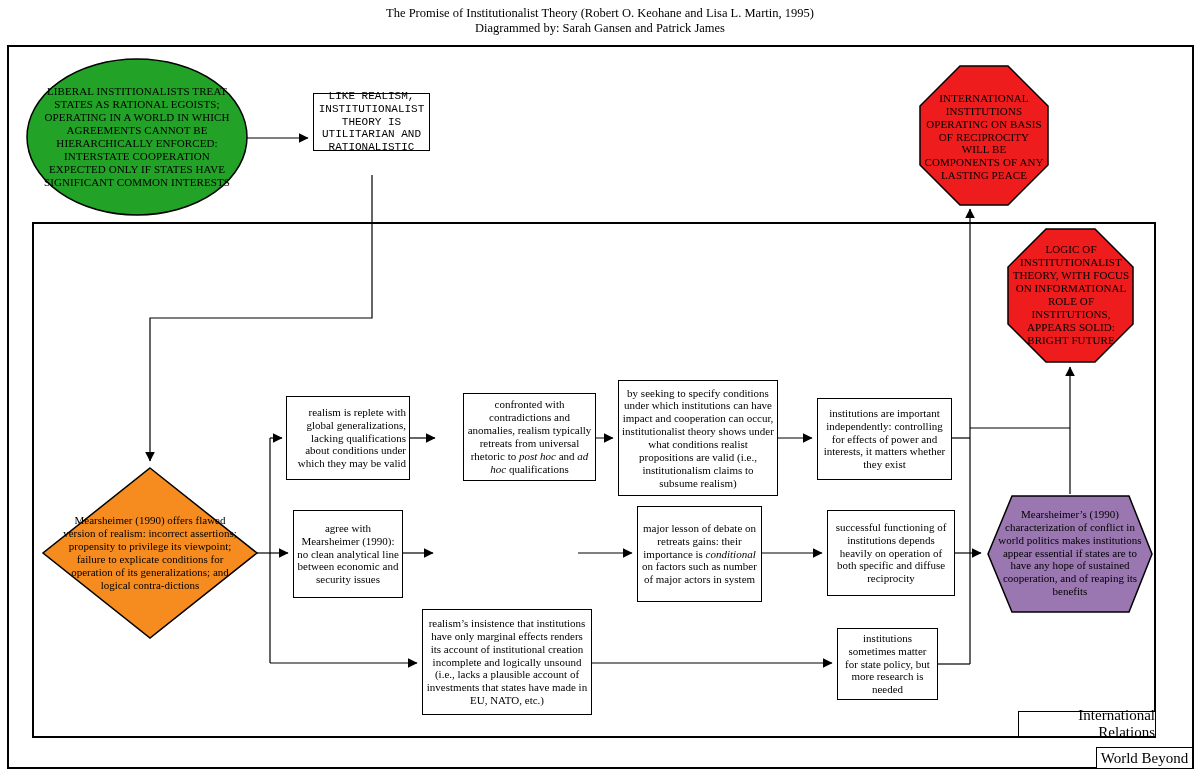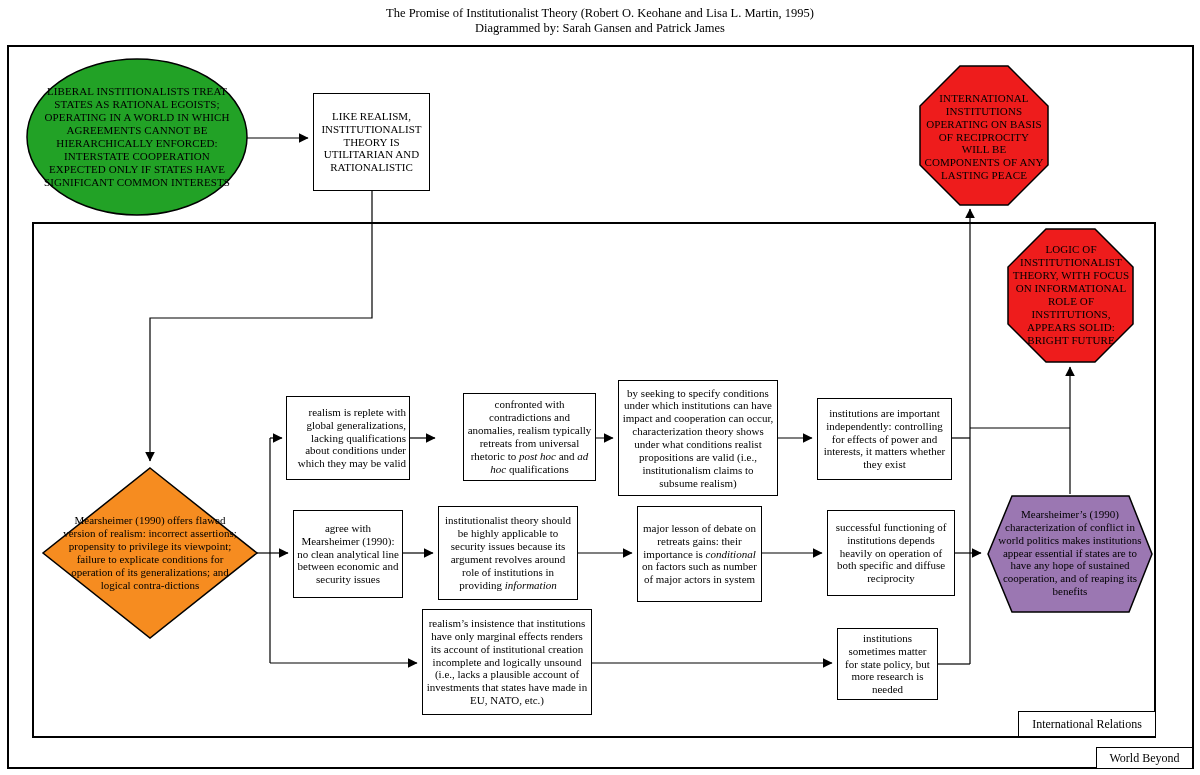--- a/index.html
+++ b/index.html
@@ -6,21 +6,21 @@
   .canvas{position:relative;width:1200px;height:775px;background:#fff;color:#000;
           font-family:"Liberation Serif",serif;overflow:hidden;}
   .layer{position:absolute;left:0;top:0;}
   .title{position:absolute;left:0;width:100%;text-align:center;font-size:12.5px;line-height:1.2;}
   .txt{position:absolute;display:flex;align-items:center;justify-content:center;
        text-align:center;font-size:11px;line-height:1.18;}
   .box{position:absolute;background:#fff;border:1px solid #000;display:flex;align-items:center;
        justify-content:center;text-align:center;font-size:11px;line-height:1.17;
        padding:1px 3px;box-sizing:border-box;}
   .region-label{position:absolute;background:#fff;border:1.5px solid #000;display:flex;
-       align-items:center;justify-content:center;text-align:right;font-size:12px;
+       align-items:center;justify-content:center;text-align:right;font-size:15px;
        box-sizing:border-box;}
   .upper{letter-spacing:.1px;}
 </style>
 </head>
 <body>
 
 <div class="canvas">
 
   <div class="title" style="top:6px;">The Promise of Institutionalist Theory (Robert O. Keohane and Lisa L. Martin, 1995)</div>
   <div class="title" style="top:21px;">Diagrammed by: Sarah Gansen and Patrick James</div>
@@ -65,33 +65,30 @@
     <polygon points="150,468 257,553 150,638 43,553" stroke="#000" stroke-width="1.5" fill="#F68C20"></polygon>
     <polygon points="988,554 1012,496 1129,496 1152,554 1129,612 1012,612" stroke="#000" stroke-width="1.5" fill="#9B77B2"></polygon>
   </svg>
 
   <div class="txt upper" style="left:37px;top:70px;width:200px;height:134px;">LIBERAL INSTITIONALISTS TREAT STATES AS RATIONAL EGOISTS; OPERATING IN A WORLD IN WHICH AGREEMENTS CANNOT BE HIERARCHICALLY ENFORCED: INTERSTATE COOPERATION EXPECTED ONLY IF STATES HAVE SIGNIFICANT COMMON INTERESTS</div>
   <div class="txt upper" style="left:924px;top:76px;width:120px;height:122px;">INTERNATIONAL INSTITUTIONS OPERATING ON BASIS OF RECIPROCITY WILL BE COMPONENTS OF ANY LASTING PEACE</div>
   <div class="txt upper" style="left:1012px;top:234px;width:118px;height:122px;">LOGIC OF INSTITUTIONALIST THEORY, WITH FOCUS ON INFORMATIONAL ROLE OF INSTITUTIONS, APPEARS SOLID: BRIGHT FUTURE</div>
   <div class="txt" style="left:62px;top:486px;width:176px;height:134px;">Mearsheimer (1990) offers flawed version of realism: incorrect assertions; propensity to privilege its viewpoint; failure to explicate conditions for operation of its generalizations; and logical contra-dictions</div>
   <div class="txt" style="left:994px;top:498px;width:152px;height:110px;">Mearsheimer’s (1990) characterization of conflict in world politics makes institutions appear essential if states are to have any hope of sustained cooperation, and of reaping its benefits</div>
 
-  <div class="box" style="left:313px;top:93px;width:117px;height:98px;">LIKE REALISM, INSTITUTIONALIST THEORY IS UTILITARIAN AND RATIONALISTIC</div>
+  <div class="box" style="left:313px;top:93px;width:117px;height:58px;font-family:Liberation Mono, monospace;">LIKE REALISM, INSTITUTIONALIST THEORY IS UTILITARIAN AND RATIONALISTIC</div>
 
   <div class="box" style="left:286px;top:396px;width:124px;height:84px;text-align:right;">realism is replete with global generalizations, lacking qualifications about conditions under which they may be valid</div>
   <div class="box" style="left:440px;top:393px;width:133px;height:88px;margin-left:23px;">
       <span><span>confronted with contradictions and anomalies, realism typically retreats from universal rhetoric to </span><em>post hoc</em><span> and </span><em>ad hoc</em><span> qualifications</span></span>
     </div>
-  <div class="box" style="left:618px;top:380px;width:160px;height:116px;">by seeking to specify conditions under which institutions can have impact and cooperation can occur, characterization theory shows under what conditions realist propositions are valid (i.e., institutionalism claims to subsume realism)</div>
+  <div class="box" style="left:618px;top:380px;width:160px;height:116px;">by seeking to specify conditions under which institutions can have impact and cooperation can occur, institutionalist theory shows under what conditions realist propositions are valid (i.e., institutionalism claims to subsume realism)</div>
   <div class="box" style="left:817px;top:398px;width:135px;height:82px;">institutions are important independently: controlling for effects of power and interests, it matters whether they exist</div>
 
   <div class="box" style="left:293px;top:510px;width:110px;height:88px;">agree with Mearsheimer (1990): no clean analytical line between economic and security issues</div>
-  <div class="box" style="left:438px;top:506px;width:140px;height:94px;">
-      <span><span>institutionalist theory should be highly applicable to security issues because its argument revolves around role of institutions in providing </span><em>information</em></span>
-    </div>
   <div class="box" style="left:637px;top:506px;width:125px;height:96px;">
       <span><span>major lesson of debate on retreats gains: their importance is </span><em>conditional</em><span> on factors such as number of major actors in system</span></span>
     </div>
   <div class="box" style="left:827px;top:510px;width:128px;height:86px;">successful functioning of institutions depends heavily on operation of both specific and diffuse reciprocity</div>
 
   <div class="box" style="left:422px;top:609px;width:170px;height:106px;">realism’s insistence that institutions have only marginal effects renders its account of institutional creation incomplete and logically unsound (i.e., lacks a plausible account of investments that states have made in EU, NATO, etc.)</div>
   <div class="box" style="left:837px;top:628px;width:101px;height:72px;">institutions sometimes matter for state policy, but more research is needed</div>
 
   <div class="region-label" style="left:1018px;top:711px;width:138px;height:26px;">International Relations</div>
   <div class="region-label" style="left:1096px;top:747px;width:97px;height:22px;">World Beyond</div>

